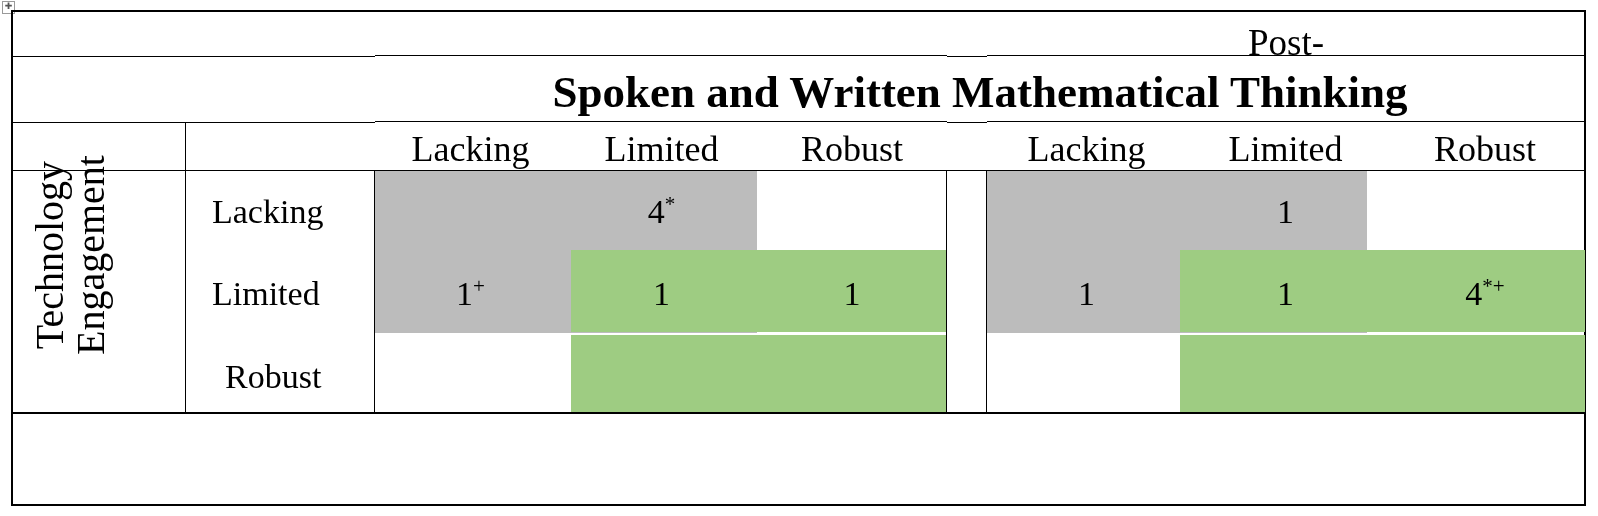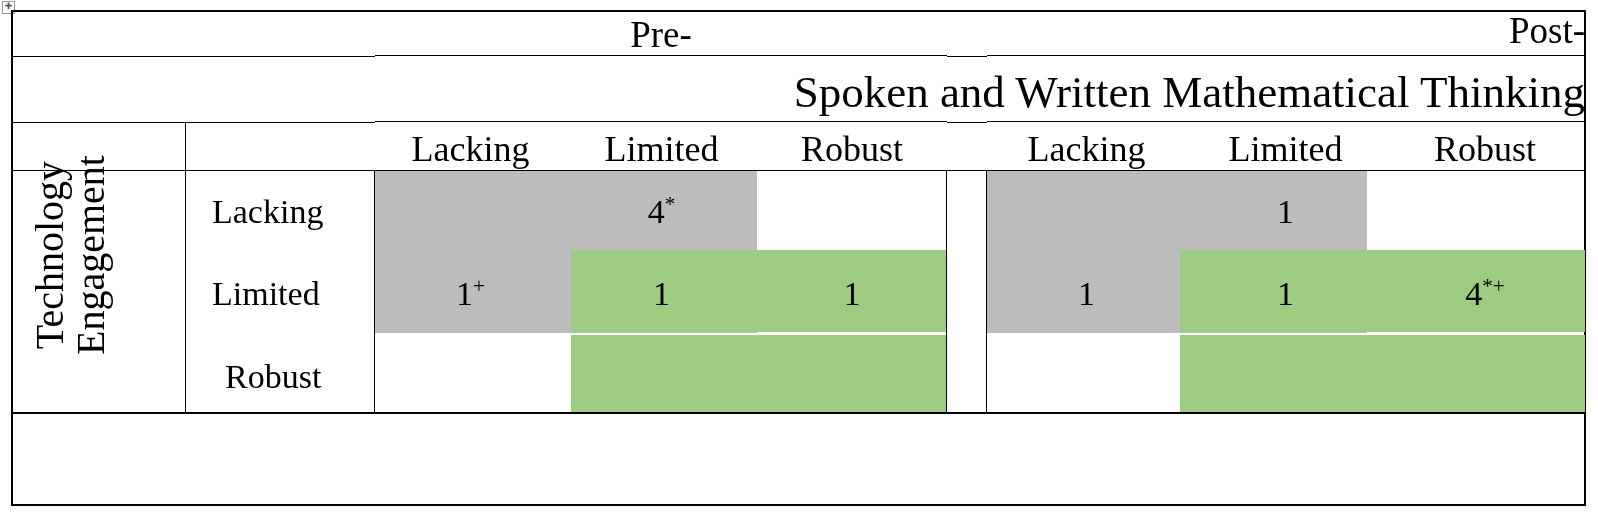--- a/index.html
+++ b/index.html
@@ -67,24 +67,25 @@
   
   .hdr-text {
     position: absolute;
     text-align: center;
     font-size: 37px;
     line-height: 1;
     white-space: nowrap;
   }
   .big-title {
     position: absolute;
-    text-align: right;
+    text-align: center;
     font-size: 45px;
     line-height: 1;
     white-space: nowrap;
+    font-weight: bold;
   }
   .sub-hdr {
     position: absolute;
     text-align: center;
     font-size: 36px;
     line-height: 1;
     white-space: nowrap;
   }
   .row-label {
     position: absolute;
@@ -144,23 +145,22 @@
 
   <div class="rule-h" style="left:12px; top:56px; width:363px;"></div>
   <div class="rule-h" style="left:947px; top:56px; width:40px;"></div>
   <div class="rule-h" style="left:12px; top:122px; width:363px;"></div>
   <div class="rule-h" style="left:947px; top:122px; width:40px;"></div>
 
   <div class="rule-h" style="left:12px; top:170px; width:1573px;"></div>
 
   <div class="rule-h thick" style="left:12px; top:412px; width:1573px;"></div>
 
-  <div class="hdr-text" style="left:375px; top:16px; width:572px;">Pre-</div>
-
-  <div class="hdr-text" style="left:987px; top:12px; width:598px;text-align:right;">Post-</div>
+
+  <div class="hdr-text" style="left:987px; top:24px; width:598px;">Post-</div>
 
   <div class="big-title" style="left:375px; top:70px; width:1210px;">Spoken and Written Mathematical Thinking</div>
 
   <div class="sub-hdr" style="left:375px; top:131px; width:191px;">Lacking</div>
   <div class="sub-hdr" style="left:566px; top:131px; width:191px;">Limited</div>
   <div class="sub-hdr" style="left:757px; top:131px; width:190px;">Robust</div>
 
   <div class="sub-hdr" style="left:987px; top:131px; width:199px;">Lacking</div>
   <div class="sub-hdr" style="left:1186px; top:131px; width:199px;">Limited</div>
   <div class="sub-hdr" style="left:1385px; top:131px; width:200px;">Robust</div>

